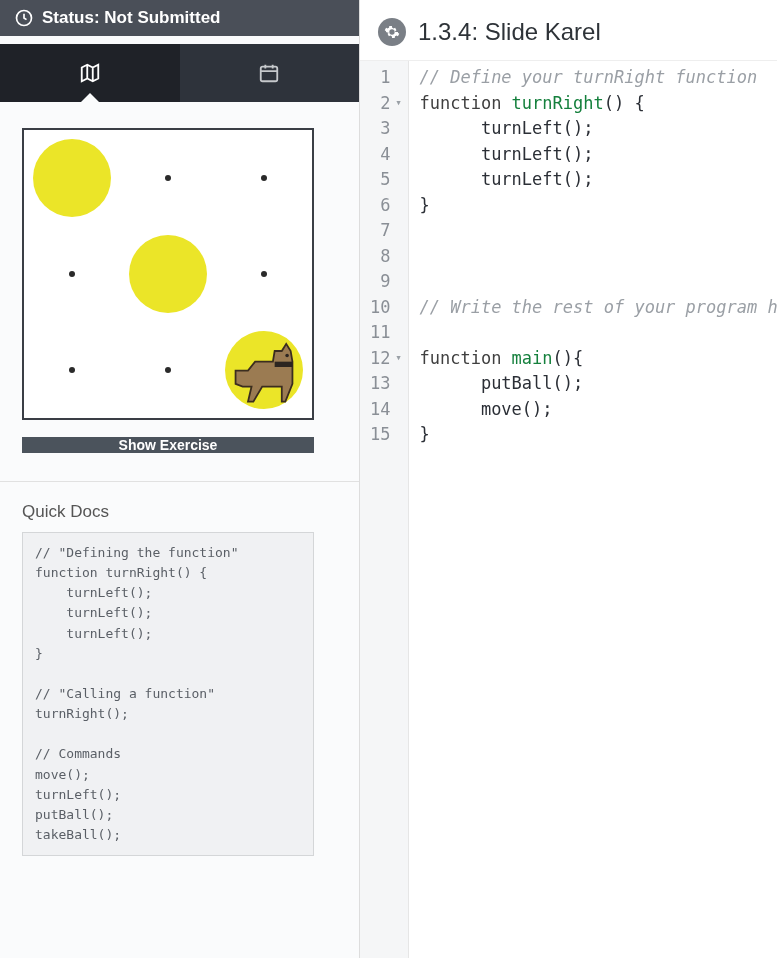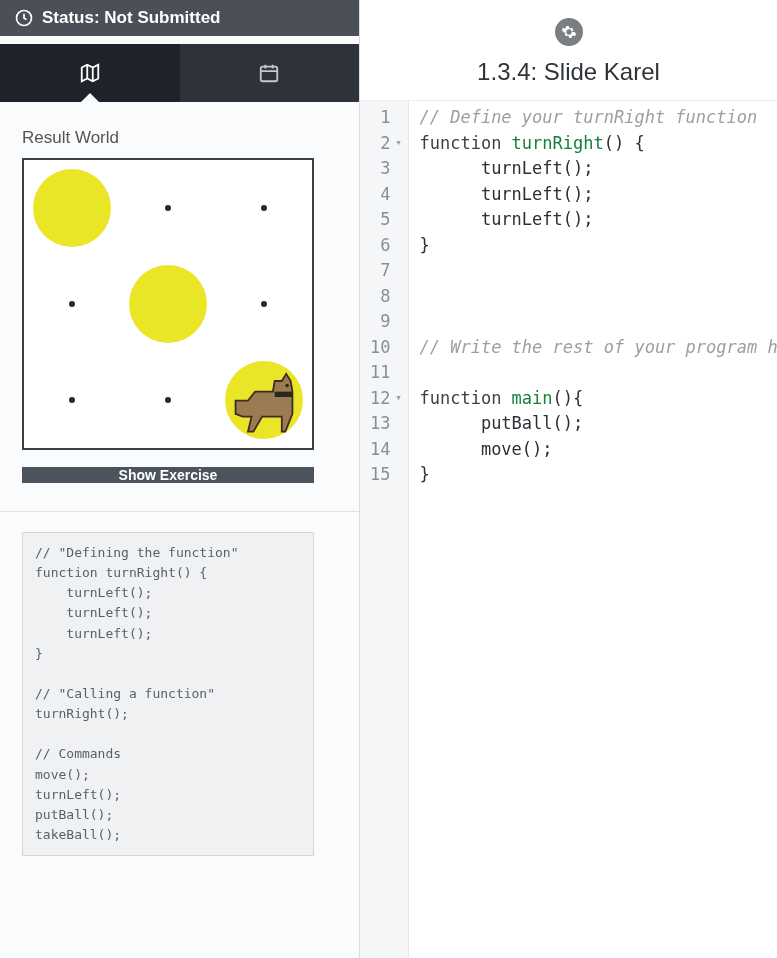--- a/index.html
+++ b/index.html
@@ -111,21 +111,20 @@
   display: flex;
   flex-direction: column;
   min-width: 0;
 }
 .title-bar {
   display: flex;
   align-items: center;
   gap: 12px;
   padding: 18px 18px 14px 18px;
   border-bottom: 1px solid #eee;
-  flex-direction: column;
 }
 .gear-circle {
   width: 28px; height: 28px;
   border-radius: 50%;
   background: #7a7f86;
   display: flex; align-items: center; justify-content: center;
 }
 .gear-circle svg { width: 16px; height: 16px; }
 .page-title { font-size: 24px; color: #2e3338; font-weight: 400; }
 .editor {
@@ -177,21 +176,20 @@
     </div>
     <div class="tab">
       <svg viewBox="0 0 24 24" fill="none" stroke="#c6c9cc" stroke-width="2">
         <rect x="3" y="5" width="18" height="16" rx="2"></rect>
           <path d="M3 10h18M8 3v4M16 3v4"></path>
       </svg>
     </div>
   </div>
 
   <div class="content-area">
-    <div class="section-title">Result World</div>
 
     <div class="world-box" id="world">
         <div class="grid-dot" style="left: 45px; top: 45px;"></div>
         <div class="grid-dot" style="left: 141px; top: 45px;"></div>
         <div class="grid-dot" style="left: 237px; top: 45px;"></div>
         <div class="grid-dot" style="left: 45px; top: 141px;"></div>
         <div class="grid-dot" style="left: 141px; top: 141px;"></div>
         <div class="grid-dot" style="left: 237px; top: 141px;"></div>
         <div class="grid-dot" style="left: 45px; top: 237px;"></div>
         <div class="grid-dot" style="left: 141px; top: 237px;"></div>
@@ -203,20 +201,21 @@
             <path d="M18 55 L18 40 L32 40 L40 30 L60 30 L62 18 L70 18 L75 10 L80 18 L82 30 L82 55 L74 75 L70 75 L70 58 L48 58 L38 75 L32 75 L36 58 L26 58 Z" fill="#9b7b52" stroke="#3b2d1f" stroke-width="2"></path>
             <rect x="62" y="30" width="20" height="6" fill="#2c2520"></rect>
             <circle cx="76" cy="23" r="2" fill="#2c2520"></circle>
           </svg></div>
       </div>
 
     <button class="show-btn">Show Exercise</button>
 
     <hr class="hr">
 
+    <div class="section-title">Quick Docs</div>
     <div class="docs-box">// "Defining the function"
 function turnRight() {
     turnLeft();
     turnLeft();
     turnLeft();
 }
 
 // "Calling a function"
 turnRight();
 

